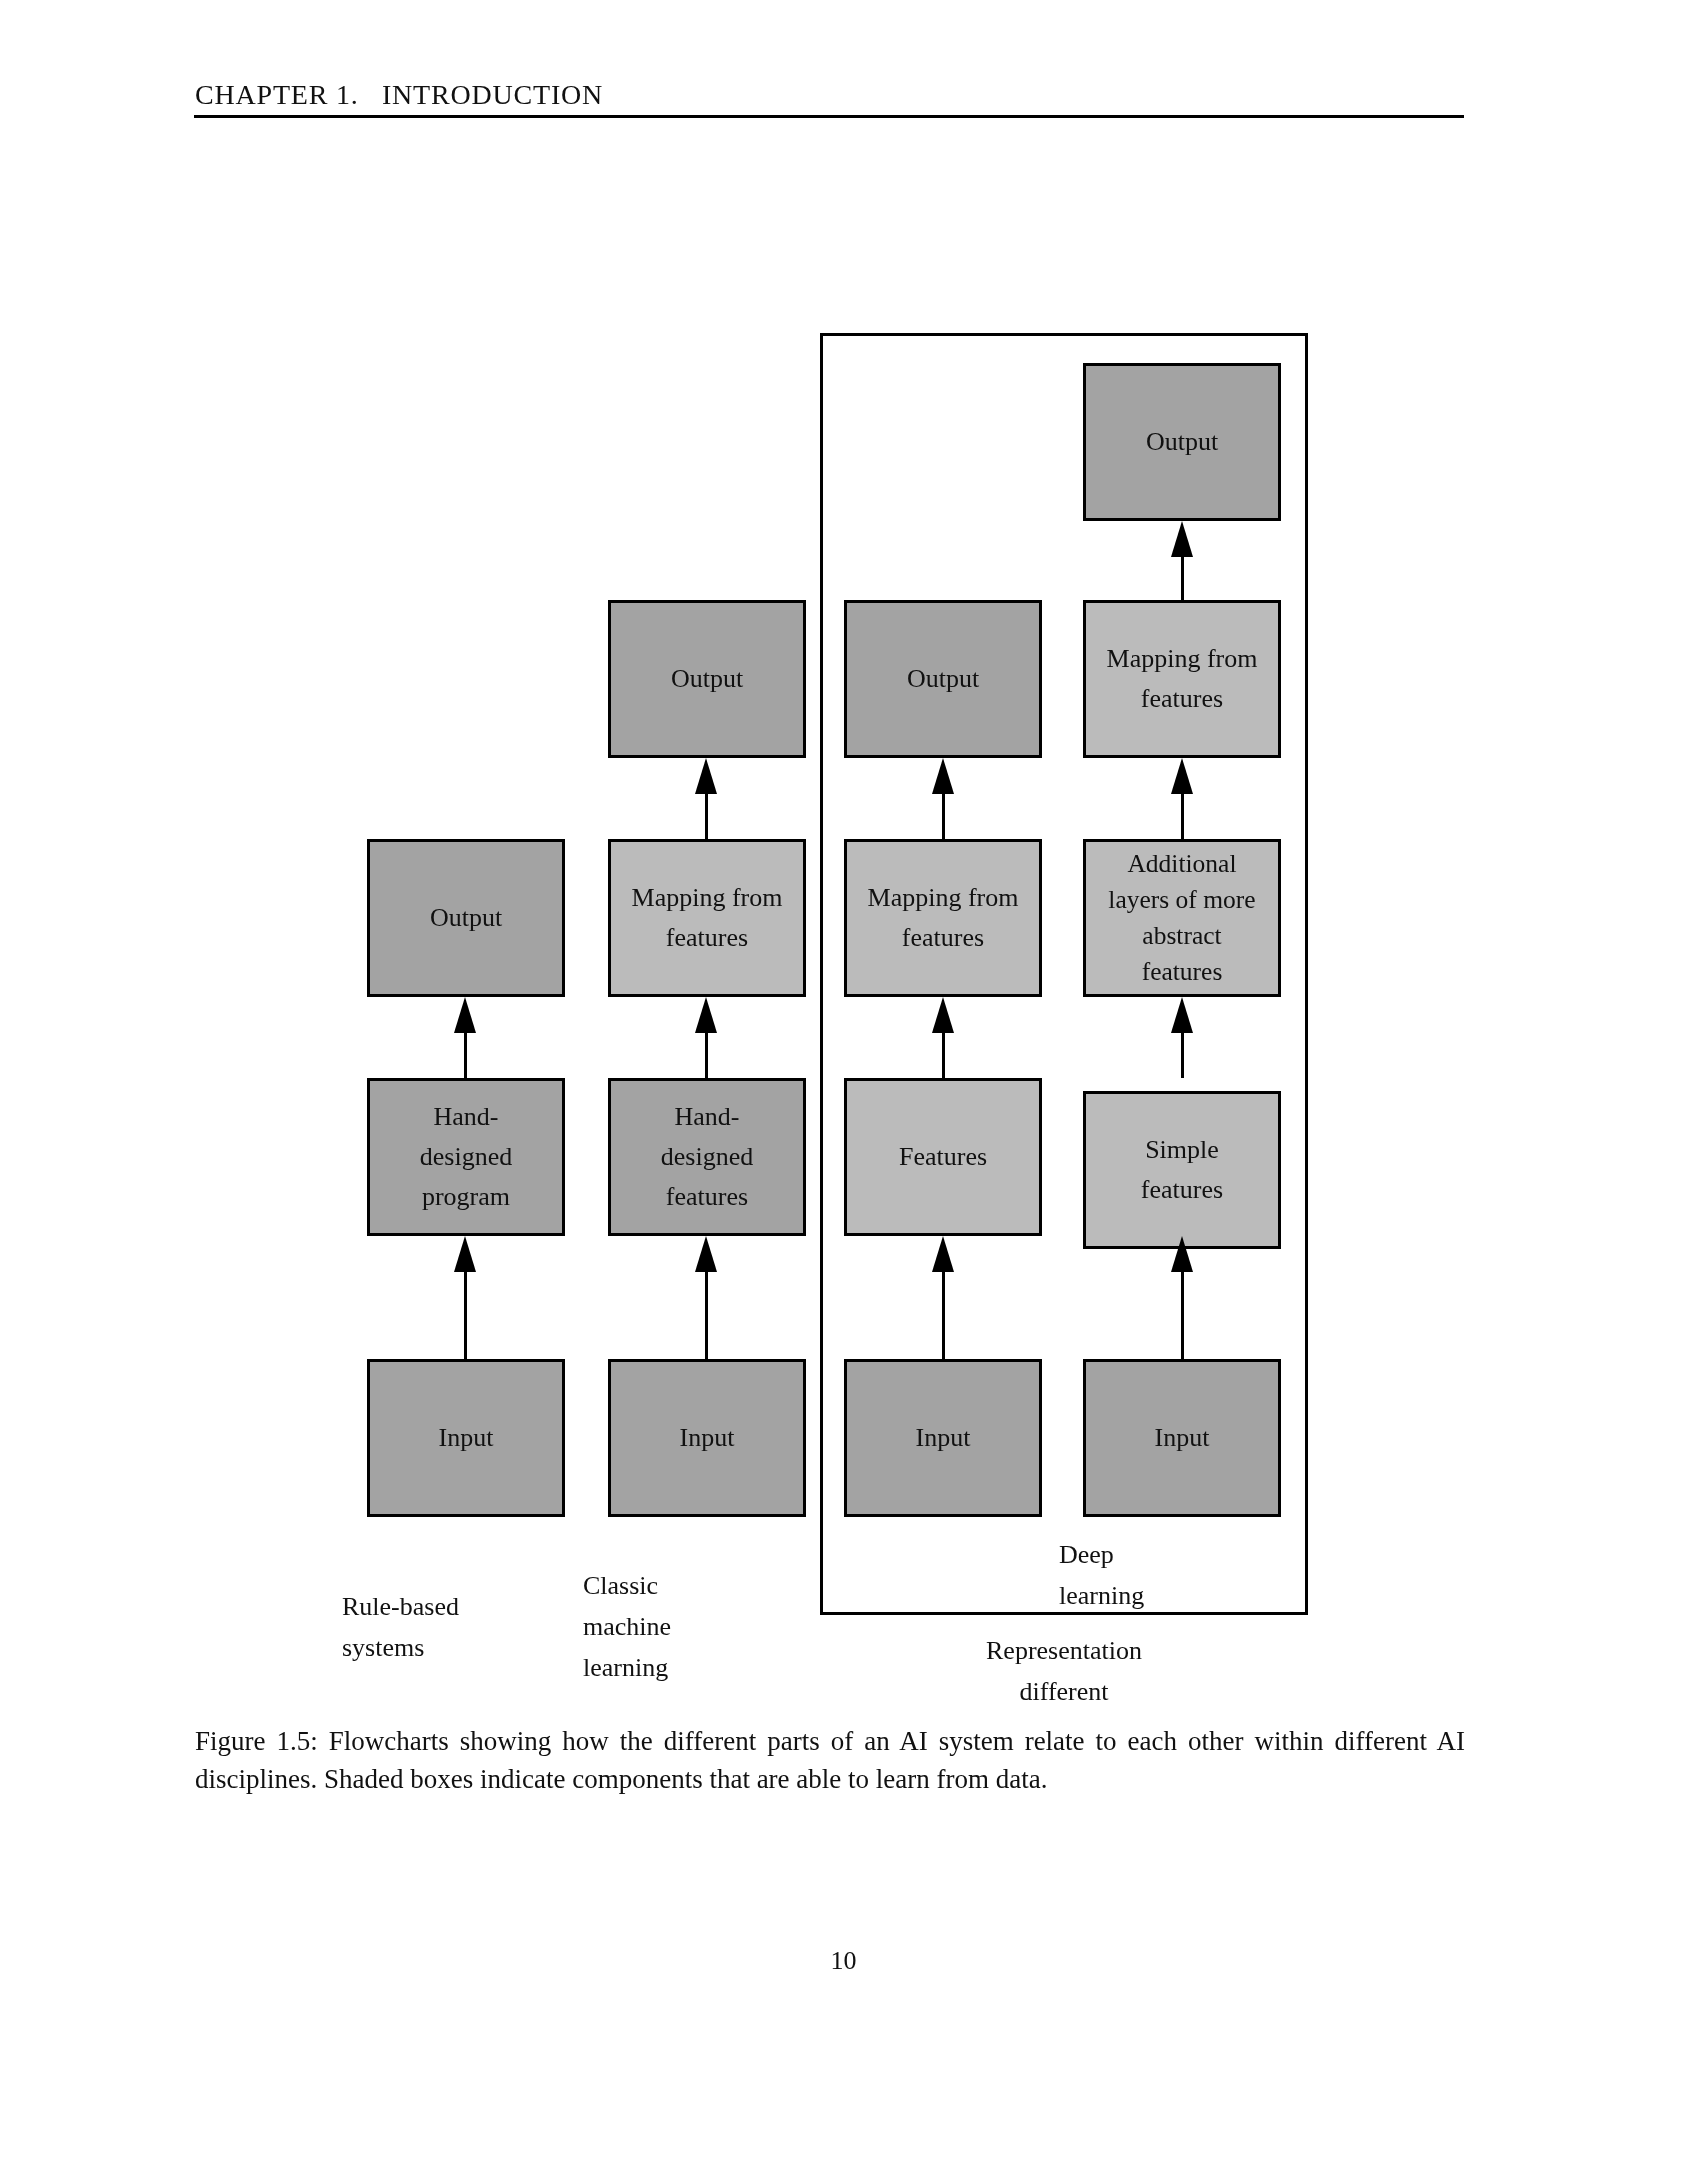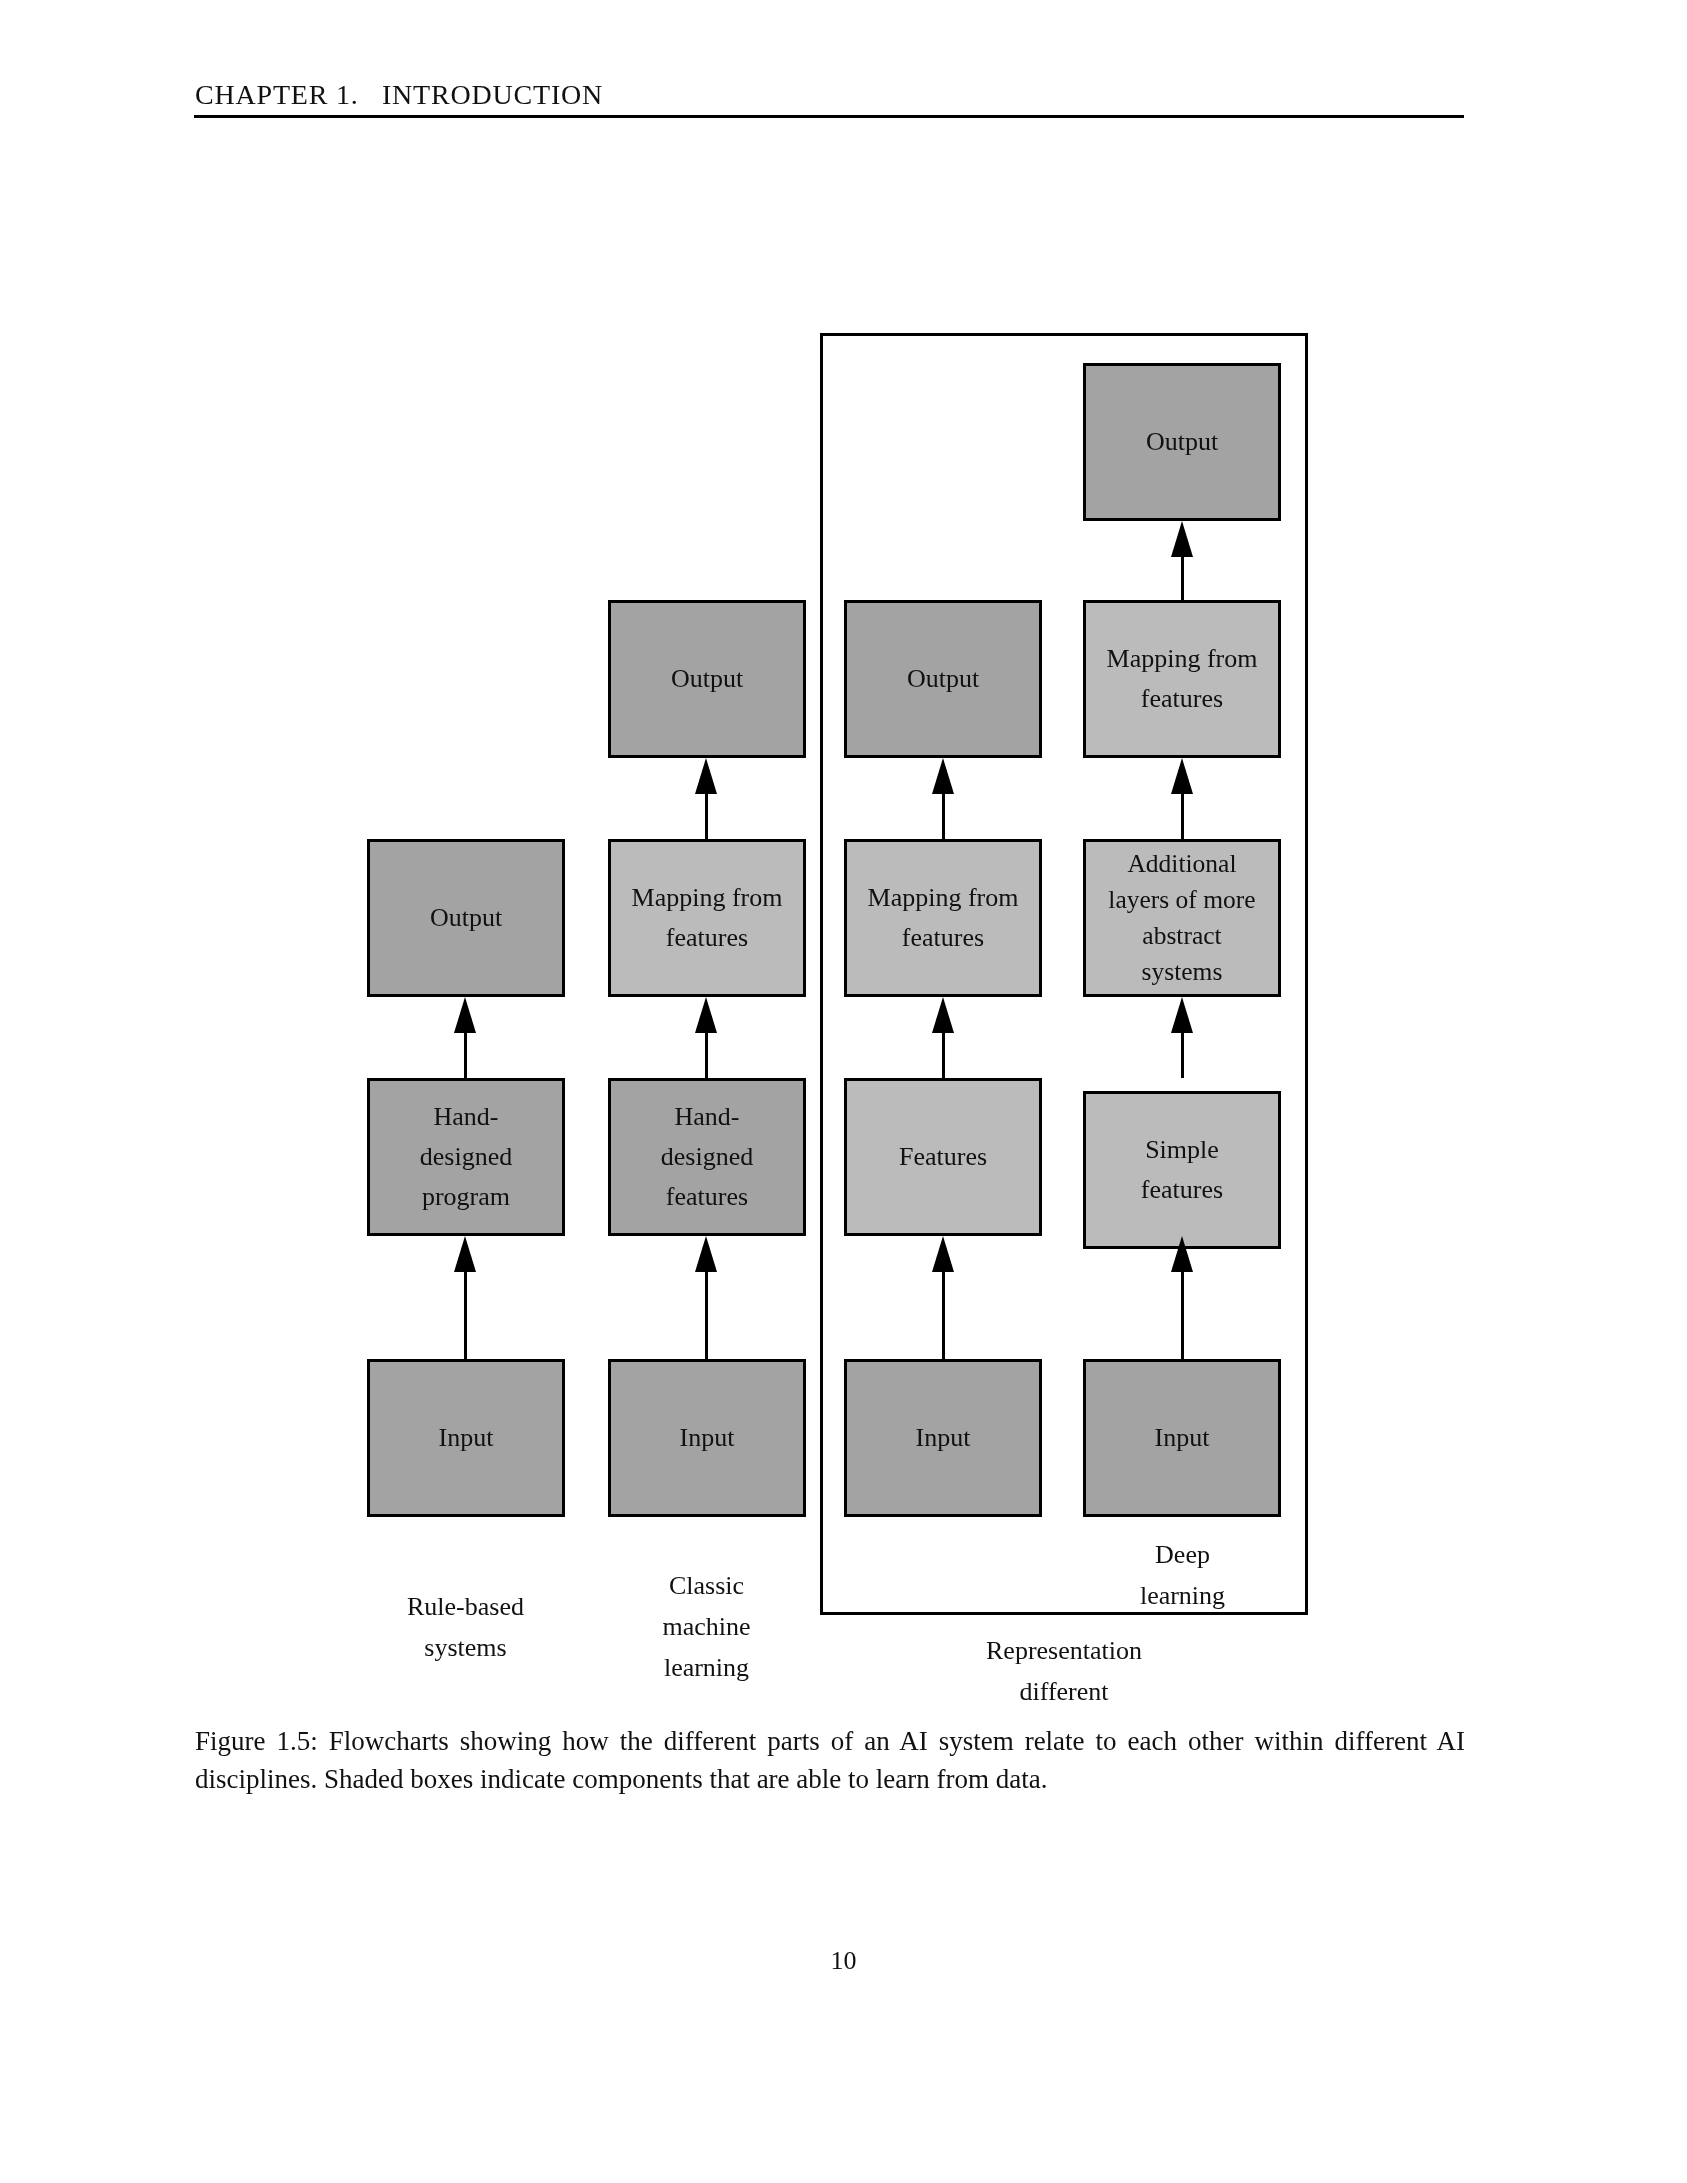--- a/index.html
+++ b/index.html
@@ -70,21 +70,21 @@
   .arrow .shaft {
     position: absolute;
     top: 31px; bottom: 0; left: 10px;
     width: 3.3px;
     background: #000000;
   }
   
   .col-label {
     position: absolute;
     width: 247px;
-    text-align: center;
+    text-align: left;
     font-size: 26px;
     line-height: 41px;
     white-space: pre-line;
   }
   .group-label {
     position: absolute;
     width: 330px;
     text-align: center;
     font-size: 26px;
     line-height: 41px;
@@ -137,21 +137,21 @@
   <div class="box shaded" style="left:844px; top:839px;">Mapping from
 features</div>
   <div class="box" style="left:844px; top:600px;">Output</div>
 
   <div class="box" style="left:1083px; top:1359px;">Input</div>
   <div class="box shaded" style="left:1083px; top:1078px;margin-top:13px;">Simple
 features</div>
   <div class="box shaded lh-tight" style="left:1083px; top:839px;">Additional
 layers of more
 abstract
-systems</div>
+features</div>
   <div class="box shaded" style="left:1083px; top:600px;">Mapping from
 features</div>
   <div class="box" style="left:1083px; top:363px;">Output</div>
 
   <div class="arrow" style="left:454px; top:1236px; height:124px;">
       <div class="head"></div>
       <div class="shaft"></div>
     </div>
   <div class="arrow" style="left:454px; top:997px; height:81px;">
       <div class="head"></div>

